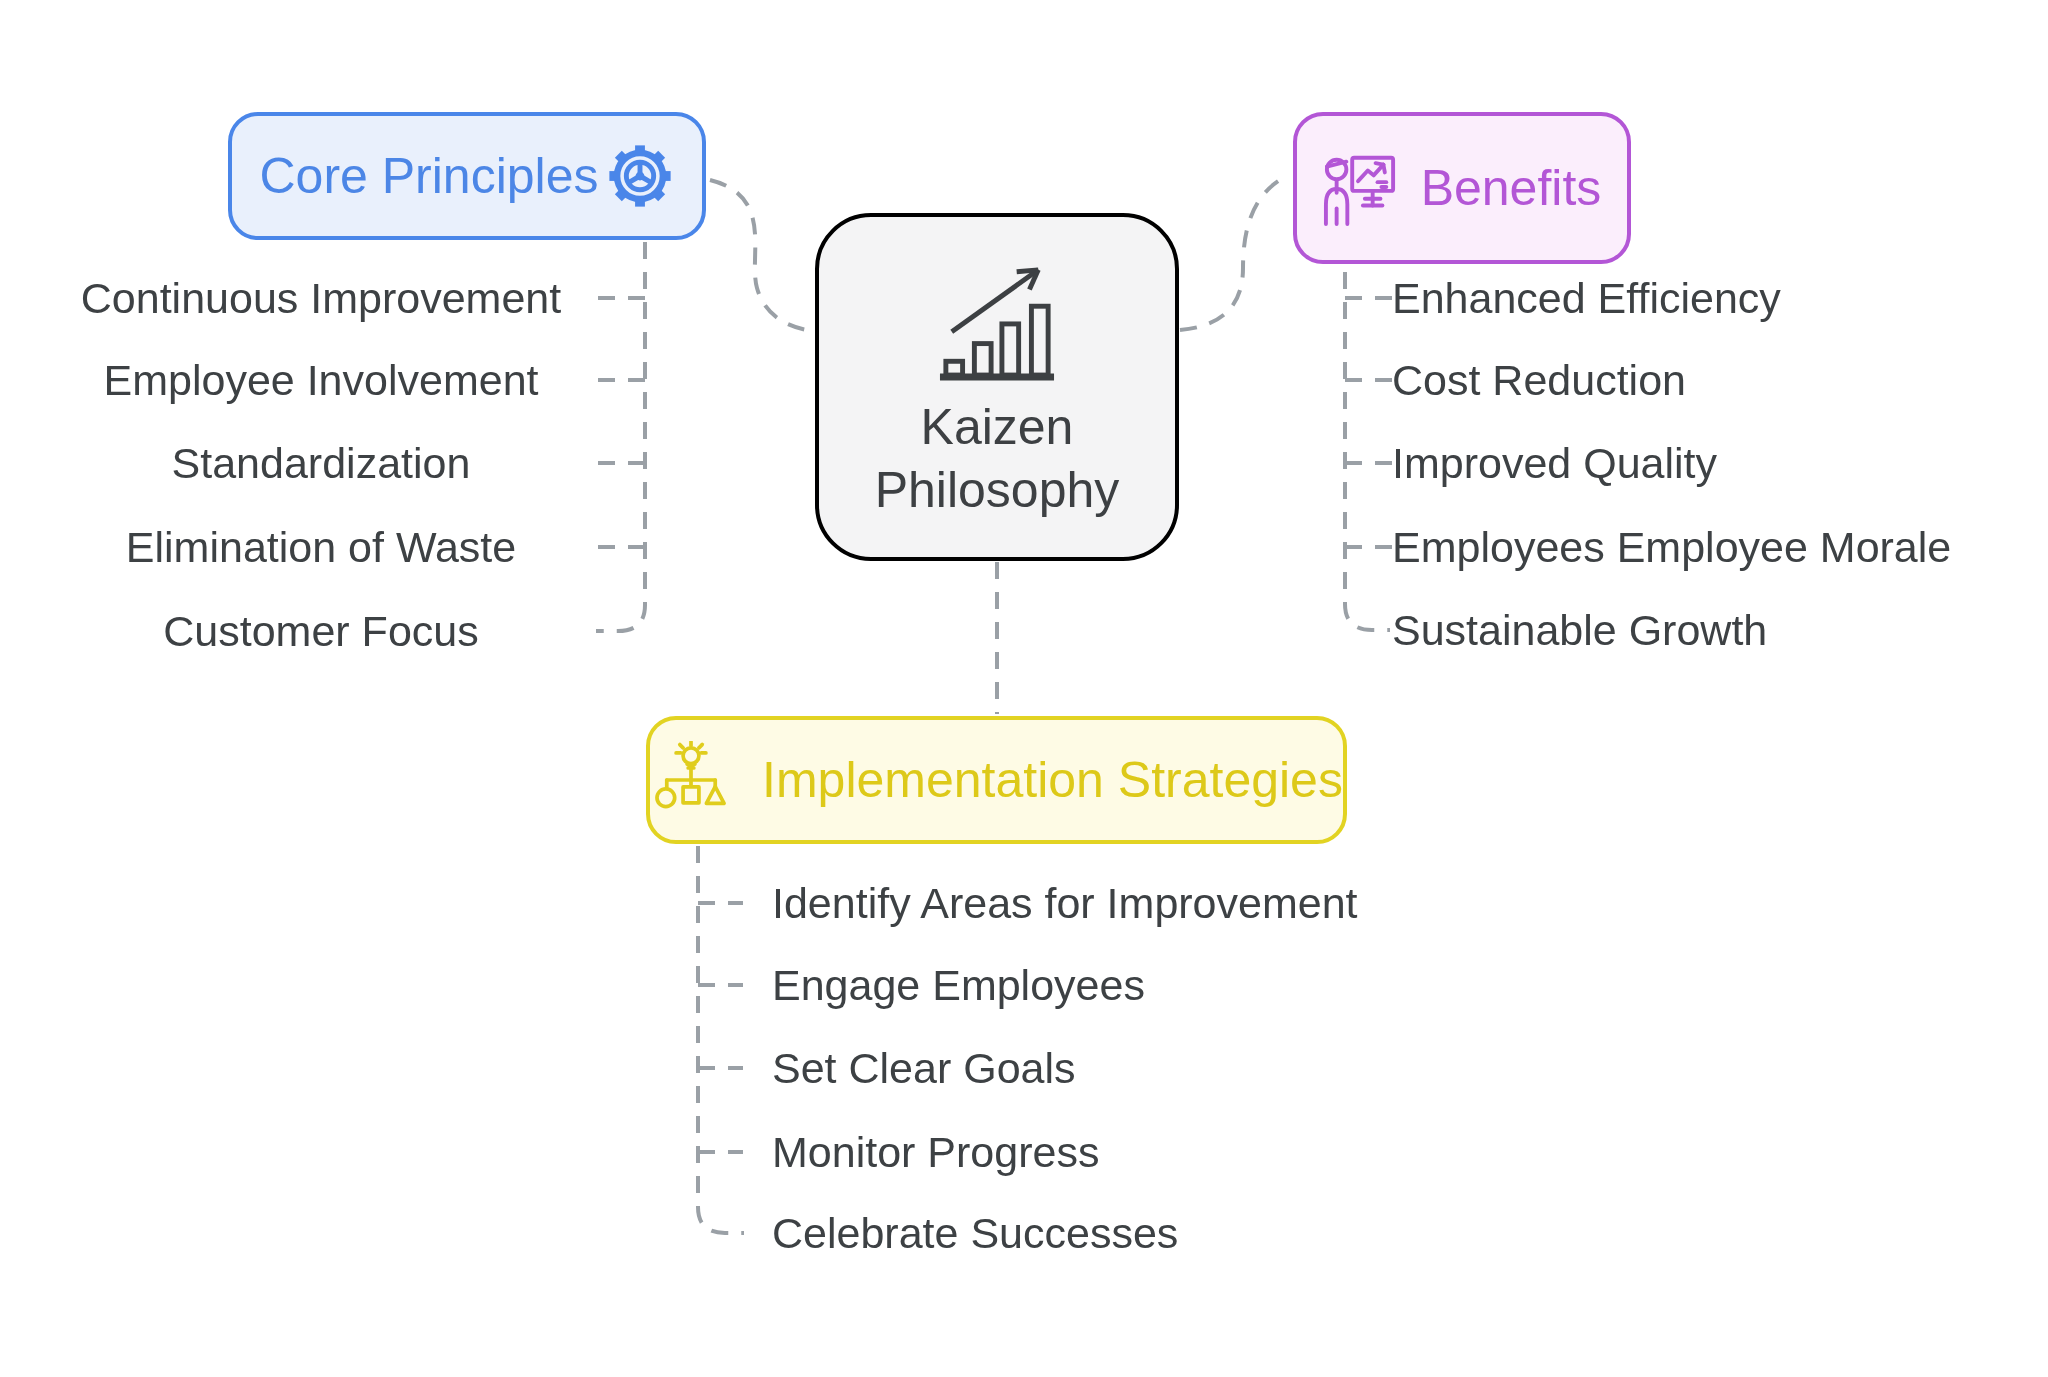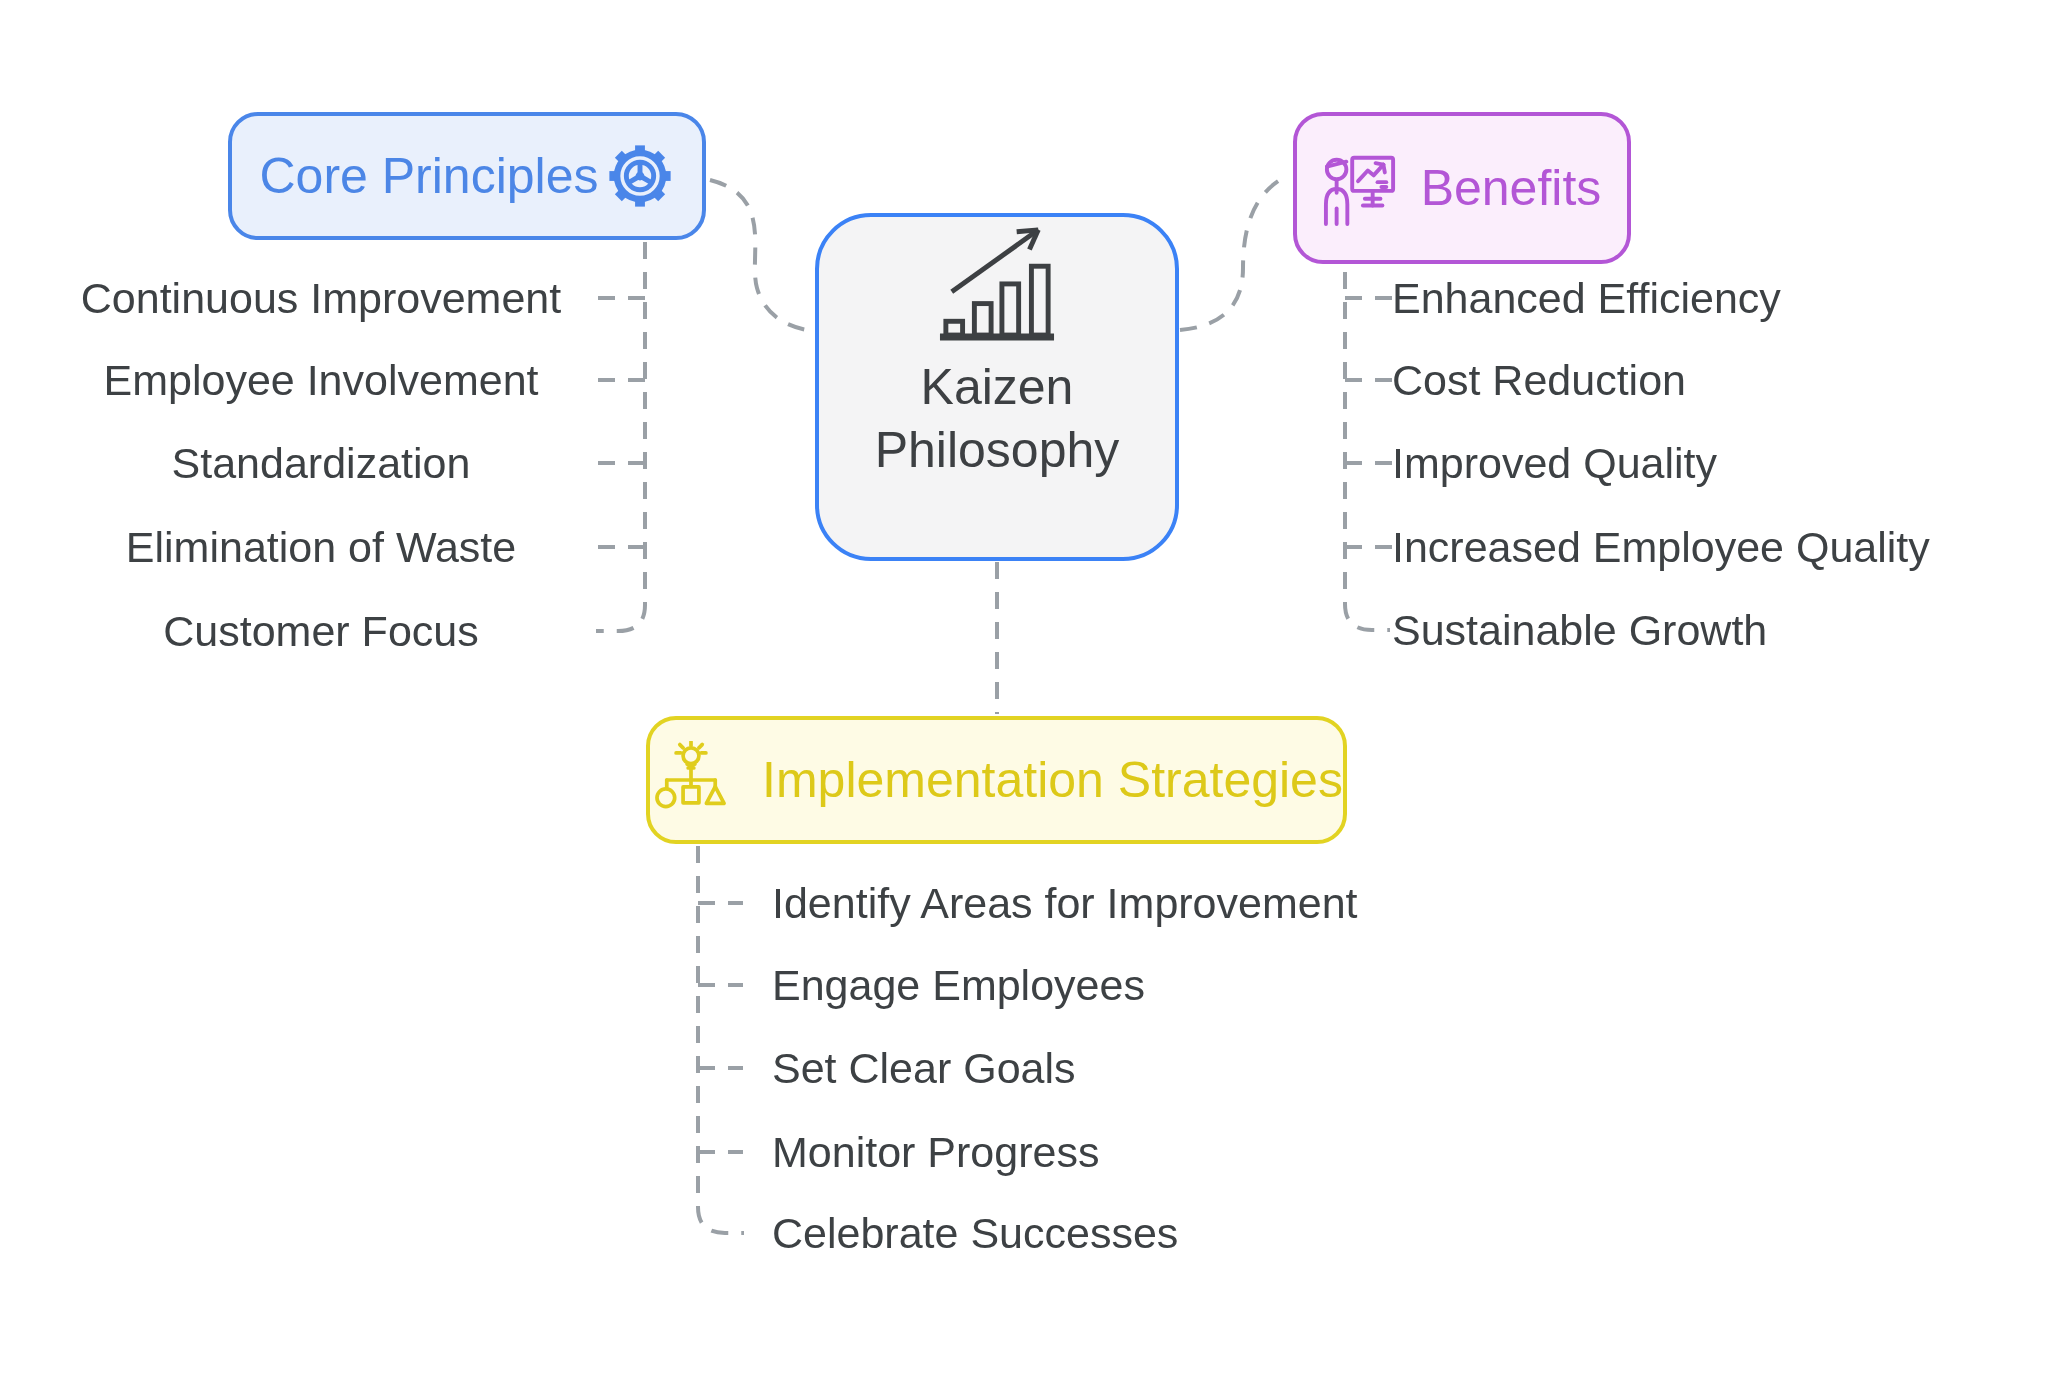--- a/index.html
+++ b/index.html
@@ -22,23 +22,23 @@
 
   .node-core{left:228px;top:112px;width:478px;height:128px;
     border-color:#4a86e9;background:#e9f0fc;color:#4c86e6;gap:6px;}
   .node-benefits{left:1293px;top:112px;width:338px;height:152px;
     border-color:#b356d6;background:#fbeefc;color:#b356d6;gap:24px;}
   .node-impl{left:646px;top:716px;width:701px;height:128px;
     border-color:#e2d322;background:#fefbe5;color:#ddc919;gap:30px;}
 
   .node-center{
     left:815px;top:213px;width:364px;height:348px;
-    border:4px solid #3b82f6;background:#f4f4f5;color:#3d4043;
+    border:4px solid #000000;background:#f4f4f5;color:#3d4043;
     border-radius:56px;flex-direction:column;justify-content:flex-start;
-    gap:14px;
+    padding-top:40px;gap:14px;
   }
   .node-center .title{
     font-size:50px;line-height:1.26;text-align:center;
     width:300px;white-space:normal;
   }
 
   .item{
     position:absolute;height:62px;line-height:62px;
     font-size:43px;color:#3d4144;white-space:nowrap;
   }
@@ -165,21 +165,21 @@
     <div class="item" style="top:349px">Employee Involvement</div>
     <div class="item" style="top:432px">Standardization</div>
     <div class="item" style="top:516px">Elimination of Waste</div>
     <div class="item" style="top:600px">Customer Focus</div>
   </div>
 
   <div class="items-right">
     <div class="item" style="top:267px">Enhanced Efficiency</div>
     <div class="item" style="top:349px">Cost Reduction</div>
     <div class="item" style="top:432px">Improved Quality</div>
-    <div class="item" style="top:516px">Increased Employee Quality</div>
+    <div class="item" style="top:516px">Employees Employee Morale</div>
     <div class="item" style="top:599px">Sustainable Growth</div>
   </div>
 
   <div class="items-bottom">
     <div class="item" style="top:872px">Identify Areas for Improvement</div>
     <div class="item" style="top:954px">Engage Employees</div>
     <div class="item" style="top:1037px">Set Clear Goals</div>
     <div class="item" style="top:1121px">Monitor Progress</div>
     <div class="item" style="top:1202px">Celebrate Successes</div>
   </div>

